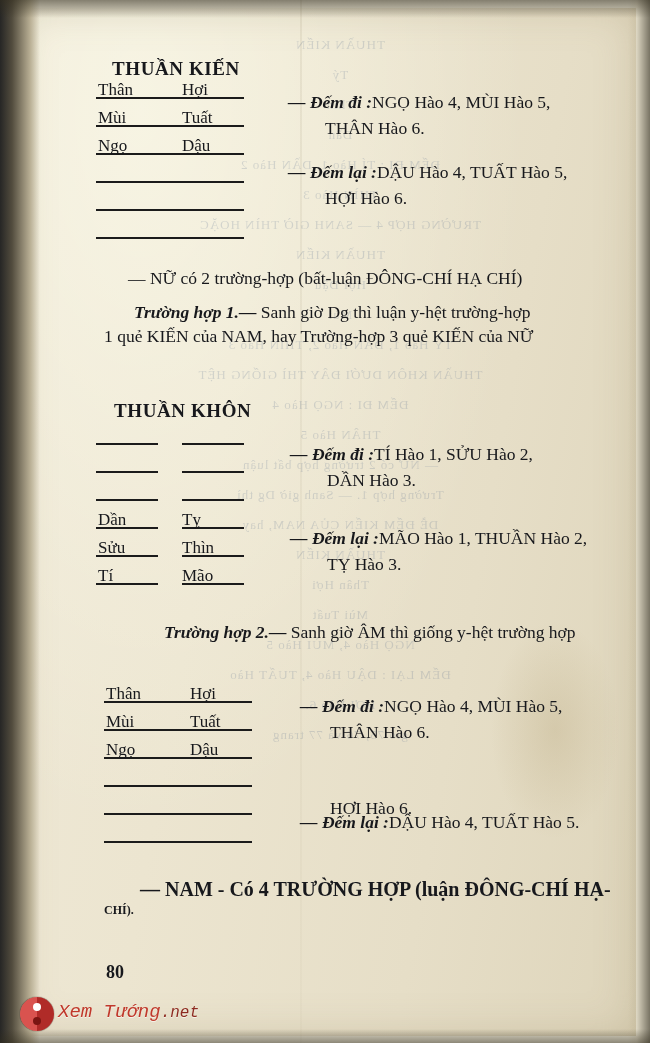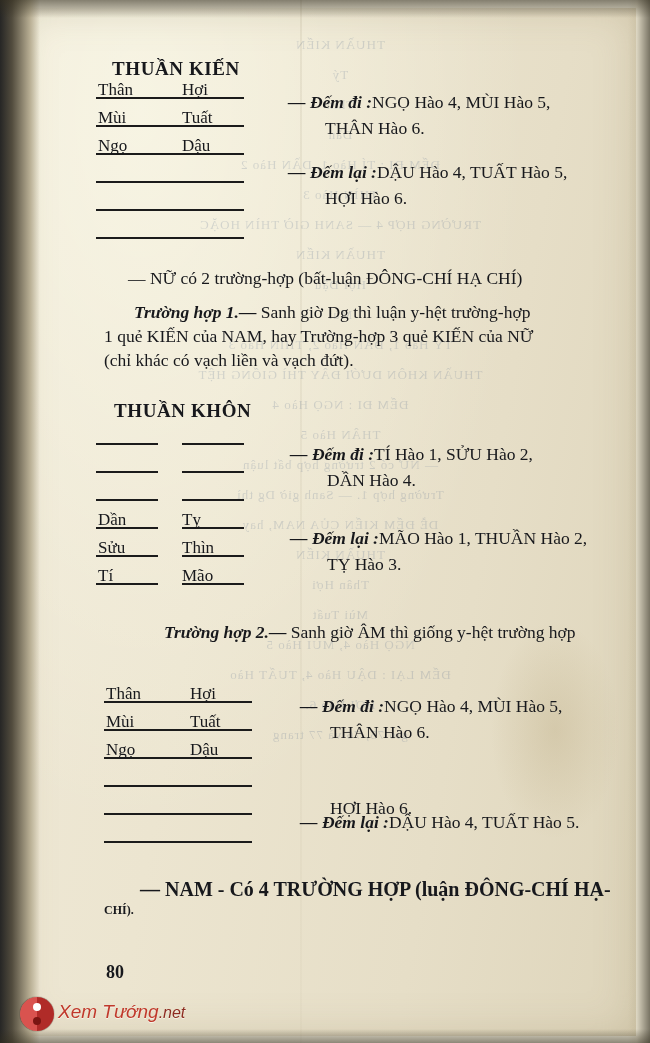--- a/index.html
+++ b/index.html
@@ -156,21 +156,21 @@
     left: 13px; top: 6px;
     width: 8px; height: 8px;
     border-radius: 50%;
     background: #fff;
     box-shadow: 0 14px 0 #7a1512;
   }
   #wm .wtext {
     position: absolute;
     left: 38px;
     top: 6px;
-    font-family: Liberation Sans, sans-serif;
+    font-family: Liberation Mono, monospace;
     font-style: italic;
     font-size: 19px;
     color: #c0392b;
     text-shadow: 0 1px 0 rgba(255,255,255,0.6);
   }
   #wm .wtext .dom { color: #8d2b20; font-size: 16px; }
   
   #crease {
     position: absolute;
     left: 300px; top: 0;
@@ -253,21 +253,20 @@
     <div class="txt" style="left:288px; top:92px;"><span class="ital bld">— Đếm đi :</span><span>NGỌ Hào 4, MÙI Hào 5,</span></div>
     <div class="txt" style="left:325px; top:118px;">THÂN Hào 6.</div>
 
     <div class="txt" style="left:288px; top:162px;"><span class="ital bld">— Đếm lại :</span><span>DẬU Hào 4, TUẤT Hào 5,</span></div>
     <div class="txt" style="left:325px; top:188px;">HỢI Hào 6.</div>
 
     <div class="txt" style="left:128px; top:268px;">— NỮ có 2 trường-hợp (bất-luận ĐÔNG-CHÍ HẠ CHÍ)</div>
 
     <div class="txt" style="left:134px; top:302px;"><span class="ital bld">Trường hợp 1.—</span><span> Sanh giờ Dg thì luận y-hệt trường-hợp</span></div>
     <div class="txt" style="left:104px; top:326px;">1 quẻ KIẾN của NAM, hay Trường-hợp 3 quẻ KIẾN của NỮ</div>
-    <div class="txt" style="left:104px; top:350px;">(chỉ khác có vạch liền và vạch đứt).</div>
 
     <div class="h" style="left:114px; top:400px;">THUẦN KHÔN</div>
 
     <div class="lines" style="left:96px; top:432px;">
       <div class="lrow">
         <div class="bar broken"></div>
         <div class="bar broken broken2"></div>
       </div>
       <div class="lrow">
         <div class="bar broken"></div>
@@ -291,21 +290,21 @@
       </div>
       <div class="lrow">
         <div class="bar broken"></div>
         <div class="bar broken broken2"></div>
         <div class="lbl-l">Tí</div>
         <div class="lbl-r">Mão</div>
       </div>
     </div>
 
     <div class="txt" style="left:290px; top:444px;"><span class="ital bld">— Đếm đi :</span><span>TÍ Hào 1, SỬU Hào 2,</span></div>
-    <div class="txt" style="left:327px; top:470px;">DẦN Hào 4.</div>
+    <div class="txt" style="left:327px; top:470px;">DẦN Hào 3.</div>
 
     <div class="txt" style="left:290px; top:528px;"><span class="ital bld">— Đếm lại :</span><span>MÃO Hào 1, THUẦN Hào 2,</span></div>
     <div class="txt" style="left:327px; top:554px;">TỴ Hào 3.</div>
 
     <div class="txt" style="left:140px; top:622px;margin-left:24px;"><span class="ital bld">Trường hợp 2.—</span><span> Sanh giờ ÂM thì giống y-hệt trường hợp</span></div>
 
     <div class="lines" style="left:104px; top:690px;">
       <div class="lrow">
         <div class="bar"></div>
         <div class="lbl-l">Thân</div>

